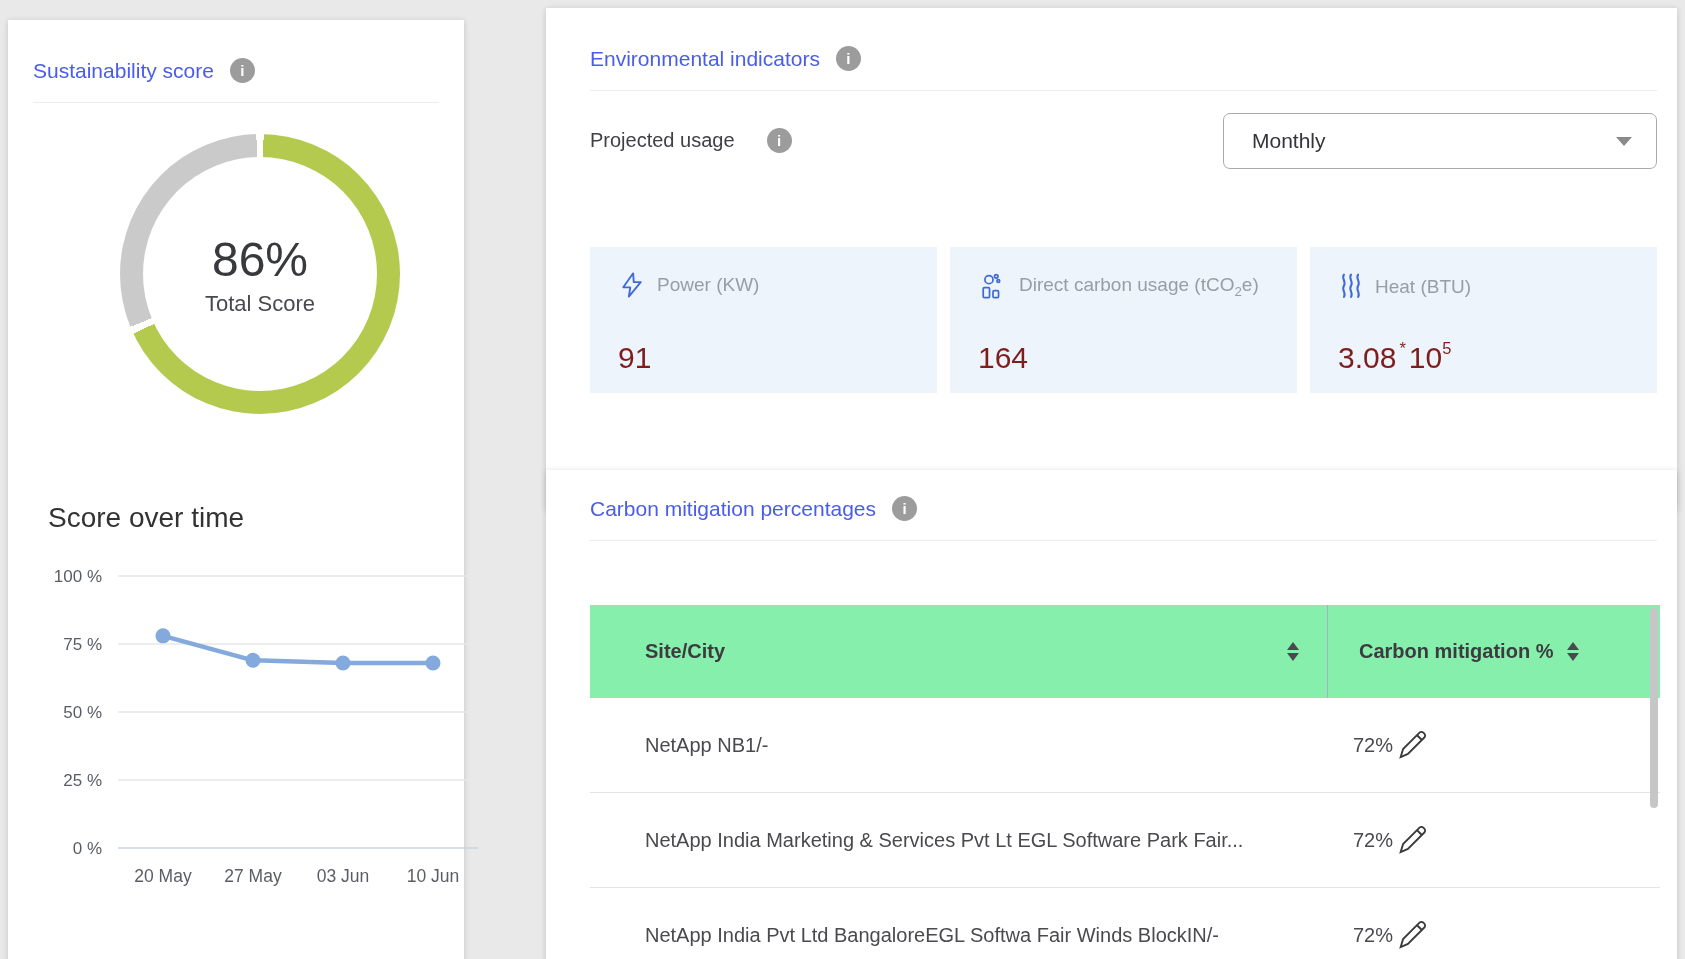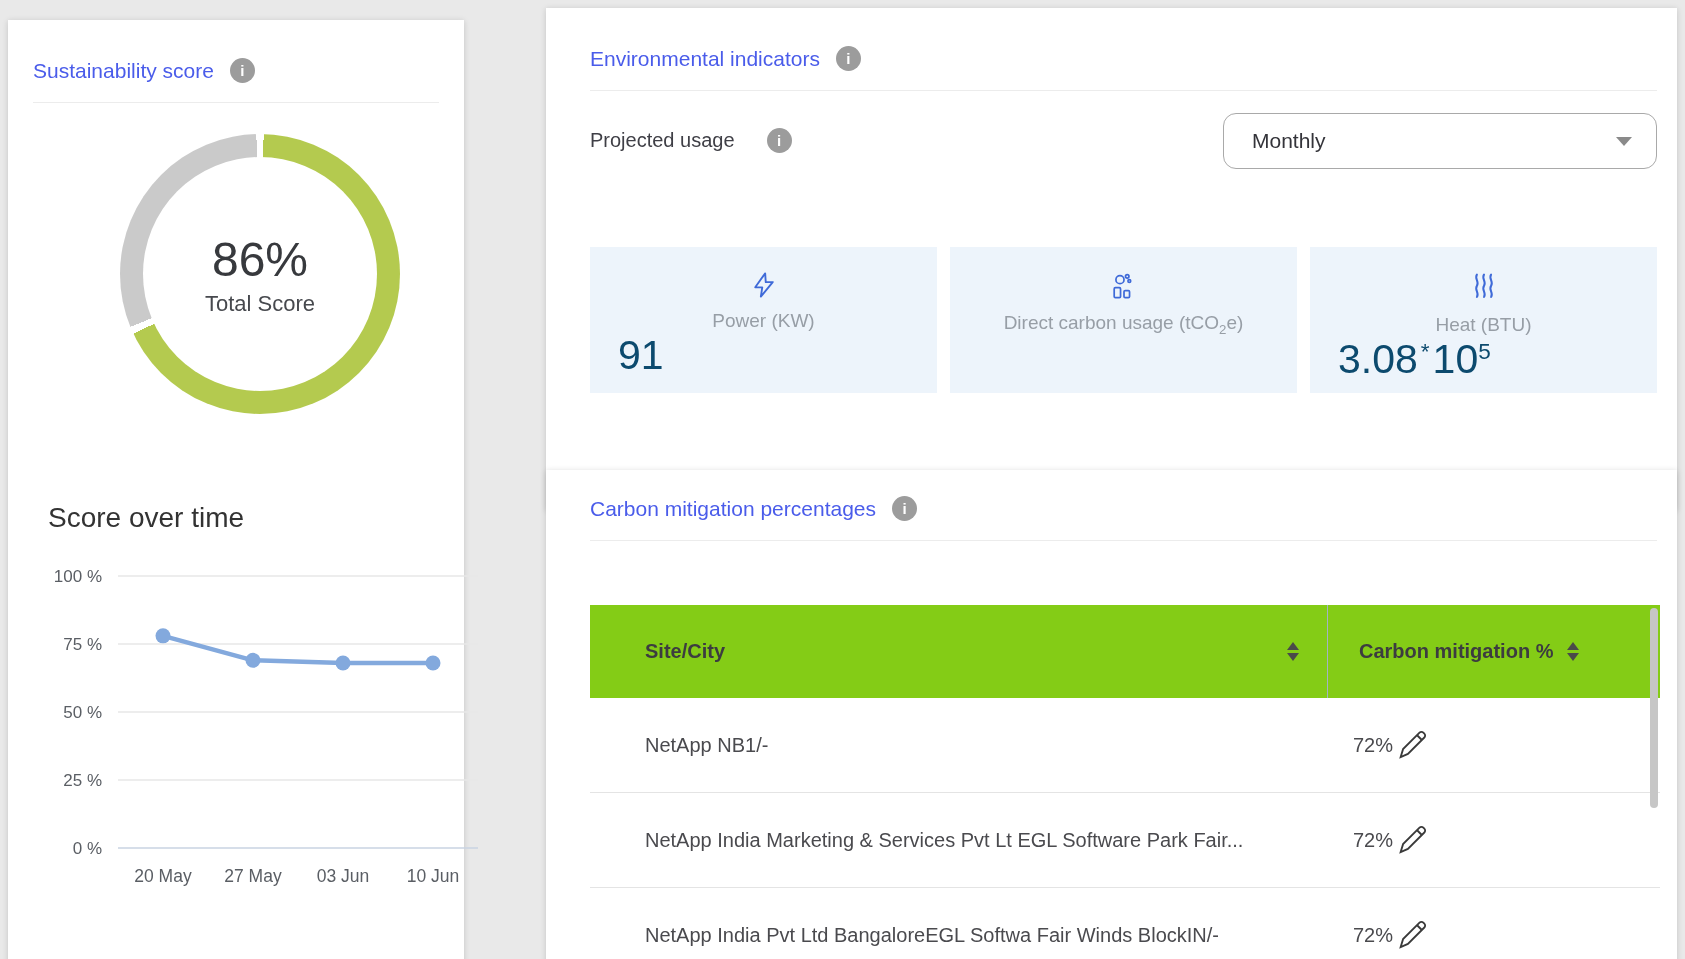--- a/index.html
+++ b/index.html
@@ -47,46 +47,46 @@
   .grid.zero { stroke:#c9d3e2; }
   .ytick { fill:#5a5e64; font-size:17px; }
   .xtick { fill:#5a5e64; font-size:17.5px; }
   .score-line { fill:none; stroke-width:4.5; stroke-linecap:round; stroke-linejoin:round; }
 
   
   #projected-row { position:absolute; left:44px; top:120px; display:flex; align-items:center; gap:32px; }
   #projected-label { font-size:20px; color:#3f3f46; }
   #period-dropdown {
     position:absolute; right:20px; top:105px; width:434px; height:56px;
-    border:1px solid #a9a9a9; border-radius:13px; background:#fff;
+    border:1px solid #a9a9a9; border-radius:7px; background:#fff;
     display:flex; align-items:center; padding:0 24px 0 28px; cursor:pointer;
   }
   #period-value { font-size:21px; color:#34343a; flex:1; }
   .caret-down {
     width:0; height:0;
     border-left:8px solid transparent; border-right:8px solid transparent;
     border-top:9px solid #8a8a8a;
   }
   #metrics-row { position:absolute; left:44px; right:20px; top:239px; height:146px; display:flex; gap:13px; }
   .metric-card {
     flex:1; background:#edf4fb; padding:24px 28px 18px 28px;
     display:flex; flex-direction:column; justify-content:space-between;
   }
-  .metric-head { display:flex; align-items:center; gap:11px;flex-direction:column; }
+  .metric-head { display:flex; align-items:center; gap:11px; }
   .metric-label { font-size:19px; color:#979ea6; }
   .metric-label sub { font-size:70%; }
-  .metric-value { font-size:41px; color:#0c4a6e; }
+  .metric-value { font-size:30px; color:#7f1d1d; }
   .metric-value sup { font-size:55%; vertical-align:14px; }
   .metric-value sup.op { margin:0 3px; }
   .micon { flex:0 0 auto; }
 
   
   #mitigation-table { position:absolute; left:44px; top:135px; width:1070px; }
   #table-header {
-    height:93px; background:#84cc16;
+    height:93px; background:#86efac;
     display:flex; align-items:center;
   }
   .th-site { width:737px; display:flex; align-items:center; padding-left:55px; position:relative; height:100%; }
   .th-mitigation { flex:1; display:flex; align-items:center; padding-left:31px; gap:14px; height:100%; border-left:1px solid #a3b3c4; }
   .th-label { font-size:20px; font-weight:bold; color:#3c3c40; }
   .sort-icon { display:flex; flex-direction:column; gap:3px; cursor:pointer; }
   .th-site .sort-icon { position:absolute; right:28px; }
   .tri-up { width:0; height:0; border-left:6px solid transparent; border-right:6px solid transparent; border-bottom:8px solid #4a4a4a; }
   .tri-down { width:0; height:0; border-left:6px solid transparent; border-right:6px solid transparent; border-top:8px solid #4a4a4a; }
   .t-row { height:95px; display:flex; align-items:center; border-bottom:1px solid #e4e4e4; background:#fff; }
@@ -174,20 +174,21 @@
       <div class="metric-head">
         <svg class="micon" width="30" height="30" viewBox="0 0 26 26" fill="none" stroke="#3f6ad8" stroke-width="1.5">
           <circle cx="9.5" cy="7.5" r="3.5"></circle>
           <circle cx="15.8" cy="4.6" r="1.5"></circle>
           <circle cx="17.6" cy="8.6" r="1.2"></circle>
           <rect x="4.5" y="14.5" width="5.5" height="8.5" rx="1"></rect>
           <rect x="13" y="17" width="4.8" height="6" rx="1"></rect>
         </svg>
         <span class="metric-label"><span>Direct carbon usage (tCO</span><sub>2</sub><span>e)</span></span>
       </div>
+      <div class="metric-value">164</div>
     </div>
 
     <div class="metric-card">
       <div class="metric-head">
         <svg class="micon" width="26" height="32" viewBox="0 0 22 26" fill="none" stroke="#3f6ad8" stroke-width="1.7" stroke-linecap="round">
           <path d="M5 2.5 C2.6 6 7.4 8.5 5 12 C2.6 15.5 7.4 18 5 21.5"></path>
           <path d="M11 2.5 C8.6 6 13.4 8.5 11 12 C8.6 15.5 13.4 18 11 21.5"></path>
           <path d="M17 2.5 C14.6 6 19.4 8.5 17 12 C14.6 15.5 19.4 18 17 21.5"></path>
         </svg>
         <span class="metric-label">Heat (BTU)</span>

